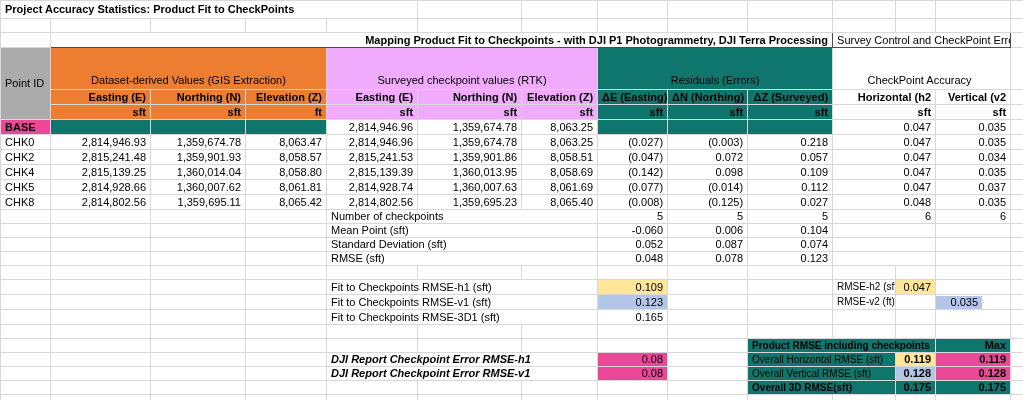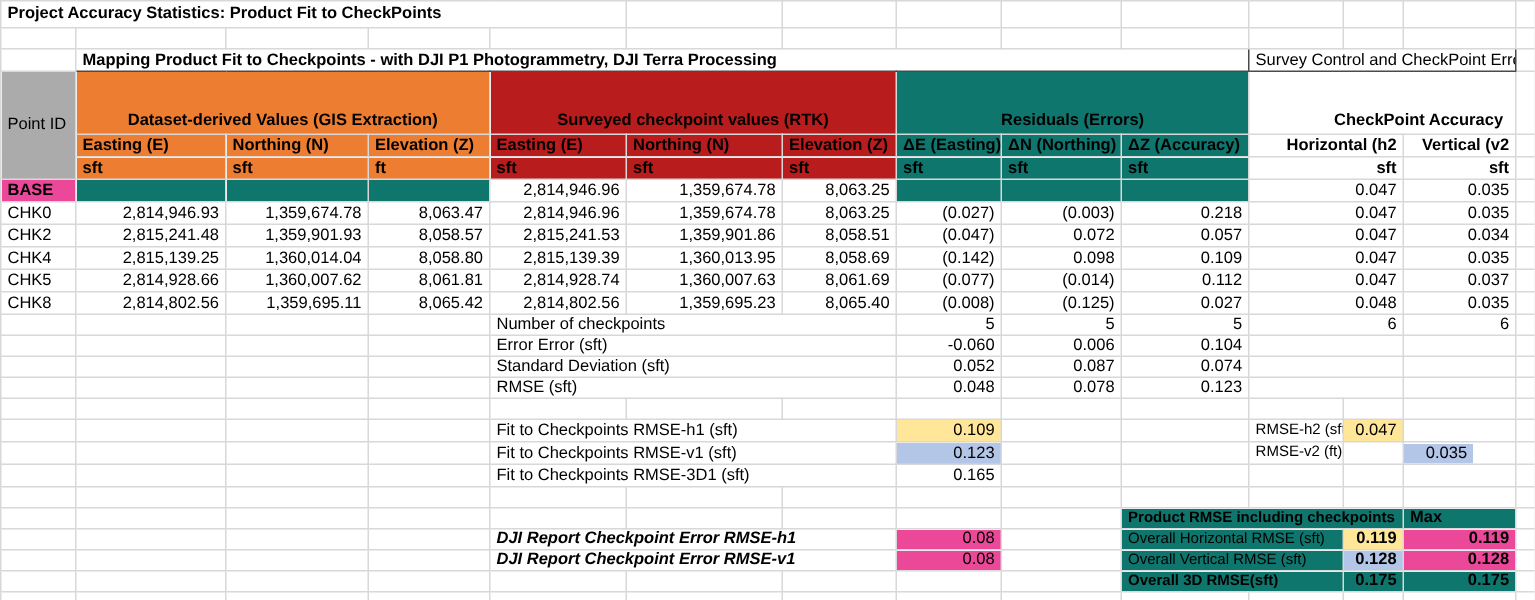--- a/index.html
+++ b/index.html
@@ -3,27 +3,27 @@
 <meta charset="utf-8">
 <style>
   *{box-sizing:border-box}
   html,body{margin:0;padding:0}
   body{width:1023px;height:400px;overflow:hidden;background:#fff;color:#000;
        font-family:"Liberation Sans",sans-serif}
   table{border-collapse:collapse;table-layout:fixed;width:1023px}
   td{border:1px solid #d8d8d8;font-size:11px;line-height:1;padding:0 4px;
      white-space:nowrap;overflow:hidden;vertical-align:middle}
   .rh18{height:18px}.rh15{height:15px}.rh14{height:14px}.rh42{height:42px}.rh6{height:6px}
-  .b{font-weight:bold}.i{font-style:italic}.c{text-align:left}.r{text-align:right}
+  .b{font-weight:bold}.i{font-style:italic}.c{text-align:right}.r{text-align:right}
   .fs10{font-size:10px}
-  .org{background:#ED7D31}.grn{background:#b91c1c}.gry{background:#0f766e}.dgry{background:#ABABAB}
+  .org{background:#ED7D31}.grn{background:#f0abfc}.gry{background:#0f766e}.dgry{background:#ABABAB}
   .cyn{background:#ec4899}.yel{background:#FFE699}.lav{background:#B4C6E7}
   .blk{border:1px solid #4a4a4a}
-  .bandlbl{vertical-align:bottom;text-align:center;font-weight:bold;padding-bottom:3px}
-  .ar{text-align:right;padding-right:8px}
+  .bandlbl{vertical-align:bottom;text-align:center;font-weight:normal;padding-bottom:3px}
+  .ar{text-align:center;padding-right:8px}
   .pid{vertical-align:bottom;padding-bottom:30px}
   .p0{padding:0}
   .pill{display:inline-block;width:46px;text-align:right;padding:1px 4px 1px 0;background:#B4C6E7}
 </style>
 </head>
 <body>
 
 <table>
 <colgroup>
 <col style="width:50px">
@@ -91,21 +91,21 @@
 
 <tr class="rh15">
 <td class="org c b">Easting (E)</td>
 <td class="org c b">Northing (N)</td>
 <td class="org c b">Elevation (Z)</td>
 <td class="grn c b">Easting (E)</td>
 <td class="grn c b">Northing (N)</td>
 <td class="grn c b">Elevation (Z)</td>
 <td class="gry c b">ΔE (Easting)</td>
 <td class="gry c b">ΔN (Northing)</td>
-<td class="gry c b">ΔZ (Accuracy)</td>
+<td class="gry c b">ΔZ (Surveyed)</td>
 <td colspan="2" class="r b">Horizontal (h2</td>
 <td class="r b">Vertical (v2</td>
 <td></td>
 </tr>
 
 <tr class="rh15">
 <td class="org c b">sft</td>
 <td class="org c b">sft</td>
 <td class="org c b">ft</td>
 <td class="grn c b">sft</td>
@@ -226,21 +226,21 @@
 <td class="r">5</td>
 <td colspan="2" class="r">6</td>
 <td class="r">6</td>
 <td></td>
 </tr>
 <tr class="rh14">
 <td></td>
         <td></td>
         <td></td>
         <td></td>
-<td colspan="3">Error Error (sft)</td>
+<td colspan="3">Mean Point (sft)</td>
 <td class="r">-0.060</td>
 <td class="r">0.006</td>
 <td class="r">0.104</td>
 <td colspan="2" class="r"></td>
 <td class="r"></td>
 <td></td>
 </tr>
 <tr class="rh14">
 <td></td>
         <td></td>

